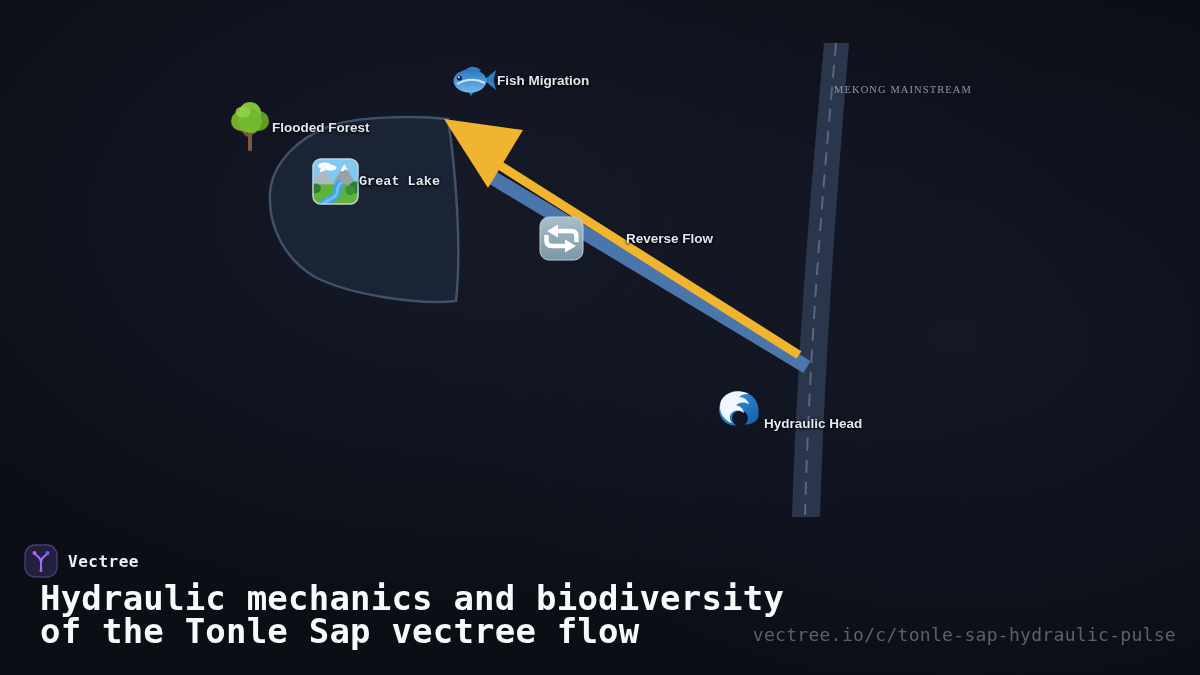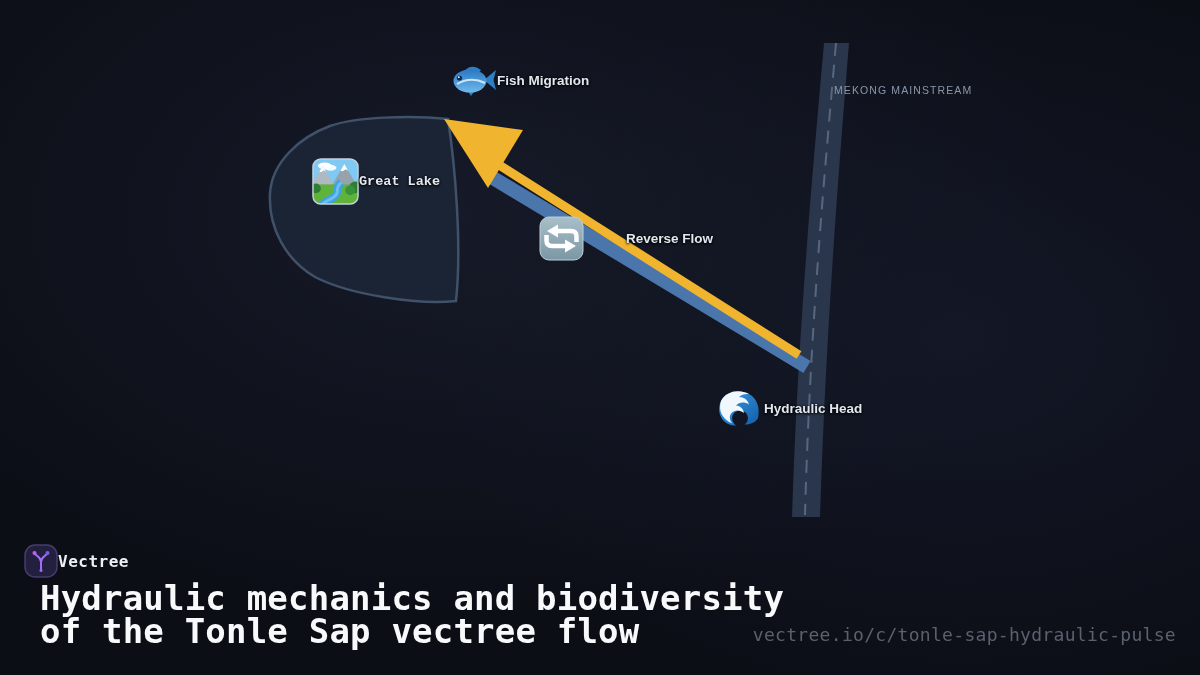--- a/index.html
+++ b/index.html
@@ -27,30 +27,30 @@
         display:flex;align-items:center;}
   .node-label{
     font-size:13.5px;font-weight:700;color:var(--label-color);
     text-shadow:0 1px 3px rgba(0,0,0,.95),0 0 2px #000;
     white-space:nowrap;text-align:center;
   }
   .node-fish{left:541px;top:62px;}        .node-fish .gap{height:11px;}
   .node-forest{left:318px;top:100px;}     .node-forest .gap{height:3px;}
   .node-lake{left:402px;top:158px;font-family:Liberation Mono, monospace;}       .node-lake .gap{height:9px;}
   .node-reverse{left:629px;top:216px;gap:21px;}    .node-reverse .gap{height:9px;}
-  .node-wave{left:818px;top:385px;}       .node-wave .gap{height:8px;}
+  .node-wave{left:818px;top:385px;align-items:flex-end;}       .node-wave .gap{height:8px;}
 
   .river-label{
     position:absolute;left:826px;top:84px;
-    font-family:Liberation Sans, sans-serif;font-size:10.5px;font-weight:500;
+    font-family:Liberation Serif, serif;font-size:10.5px;font-weight:500;
     letter-spacing:1.1px;color:var(--river-label-color);white-space:nowrap;padding-left:8px;
   }
 
   
-  .brand-row{position:absolute;left:24px;top:544px;display:flex;align-items:center;}
+  .brand-row{position:absolute;left:24px;top:544px;display:flex;align-items:center;gap:10px;}
   .brand-name{
     font-family:"DejaVu Sans Mono", monospace;font-weight:700;font-size:16px;
     letter-spacing:.5px;color:var(--brand-color);
   }
   .page-title{
     position:absolute;left:40px;top:582px;
     font-family:"DejaVu Sans Mono", monospace;font-weight:700;
     font-size:34px;line-height:33px;letter-spacing:.2px;color:var(--title-color);
     white-space:nowrap;
   }
@@ -93,20 +93,36 @@
         <ellipse cx="19" cy="19" rx="16.5" ry="11.5" fill="url(#gFish)"></ellipse>
         <path d="M6 22 Q20 14 34 21" stroke="#dceefb" stroke-width="2" fill="none" opacity=".9"></path>
         <circle cx="8.5" cy="16" r="2.6" fill="#0d2b52"></circle>
         <circle cx="7.8" cy="15.2" r="0.9" fill="#ffffff"></circle>
       </svg>
     </span>
     <span class="gap"></span>
     <span class="node-label">Fish Migration</span>
   </div>
 
+  <div class="node node-forest">
+    <span>
+      <svg width="44" height="55" viewBox="0 0 44 55">
+        <path d="M20 28 L20 50 Q22 52.5 24 50 L24 28 Z" fill="#7d5843"></path>
+        <path d="M20 36 L13 29" stroke="#7d5843" stroke-width="3"></path>
+        <path d="M24 34 L30 29" stroke="#7d5843" stroke-width="2.5"></path>
+        <circle cx="13" cy="21" r="10" fill="#6fae2a"></circle>
+        <circle cx="31" cy="21" r="10" fill="#5f9c22"></circle>
+        <circle cx="22" cy="13" r="11" fill="#7fc437"></circle>
+        <circle cx="22" cy="21" r="12" fill="#74b82e"></circle>
+        <ellipse cx="15" cy="12" rx="7.5" ry="5.5" fill="#92d44a" opacity=".85"></ellipse>
+      </svg>
+    </span>
+    <span class="gap"></span>
+    <span class="node-label">Flooded Forest</span>
+  </div>
 
   <div class="node node-lake">
     <span>
       <svg width="47" height="47" viewBox="0 0 48 48">
         <defs>
             <clipPath id="cPark">
               <rect x="1" y="1" width="46" height="46" rx="8"></rect>
             </clipPath>
           </defs>
         <g clip-path="url(#cPark)">

